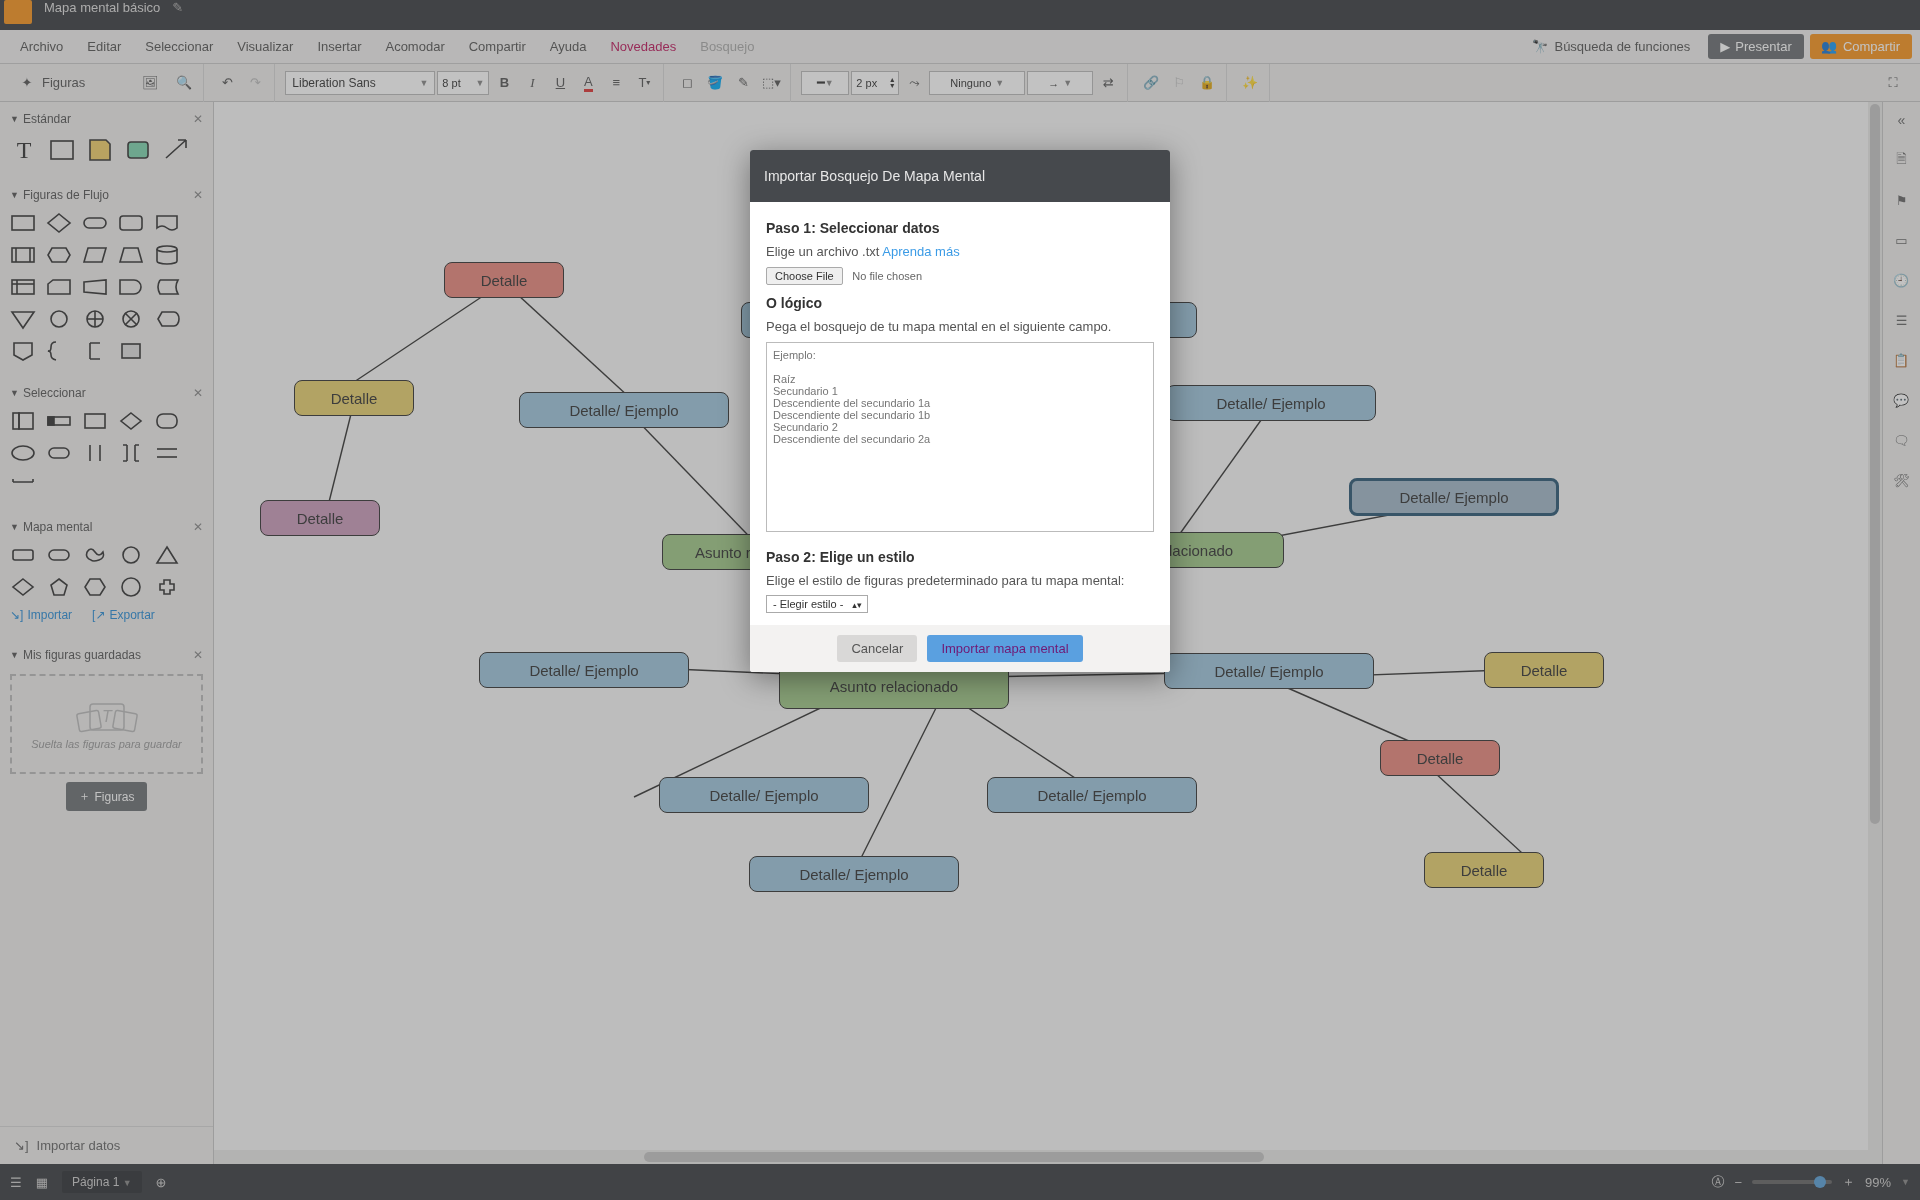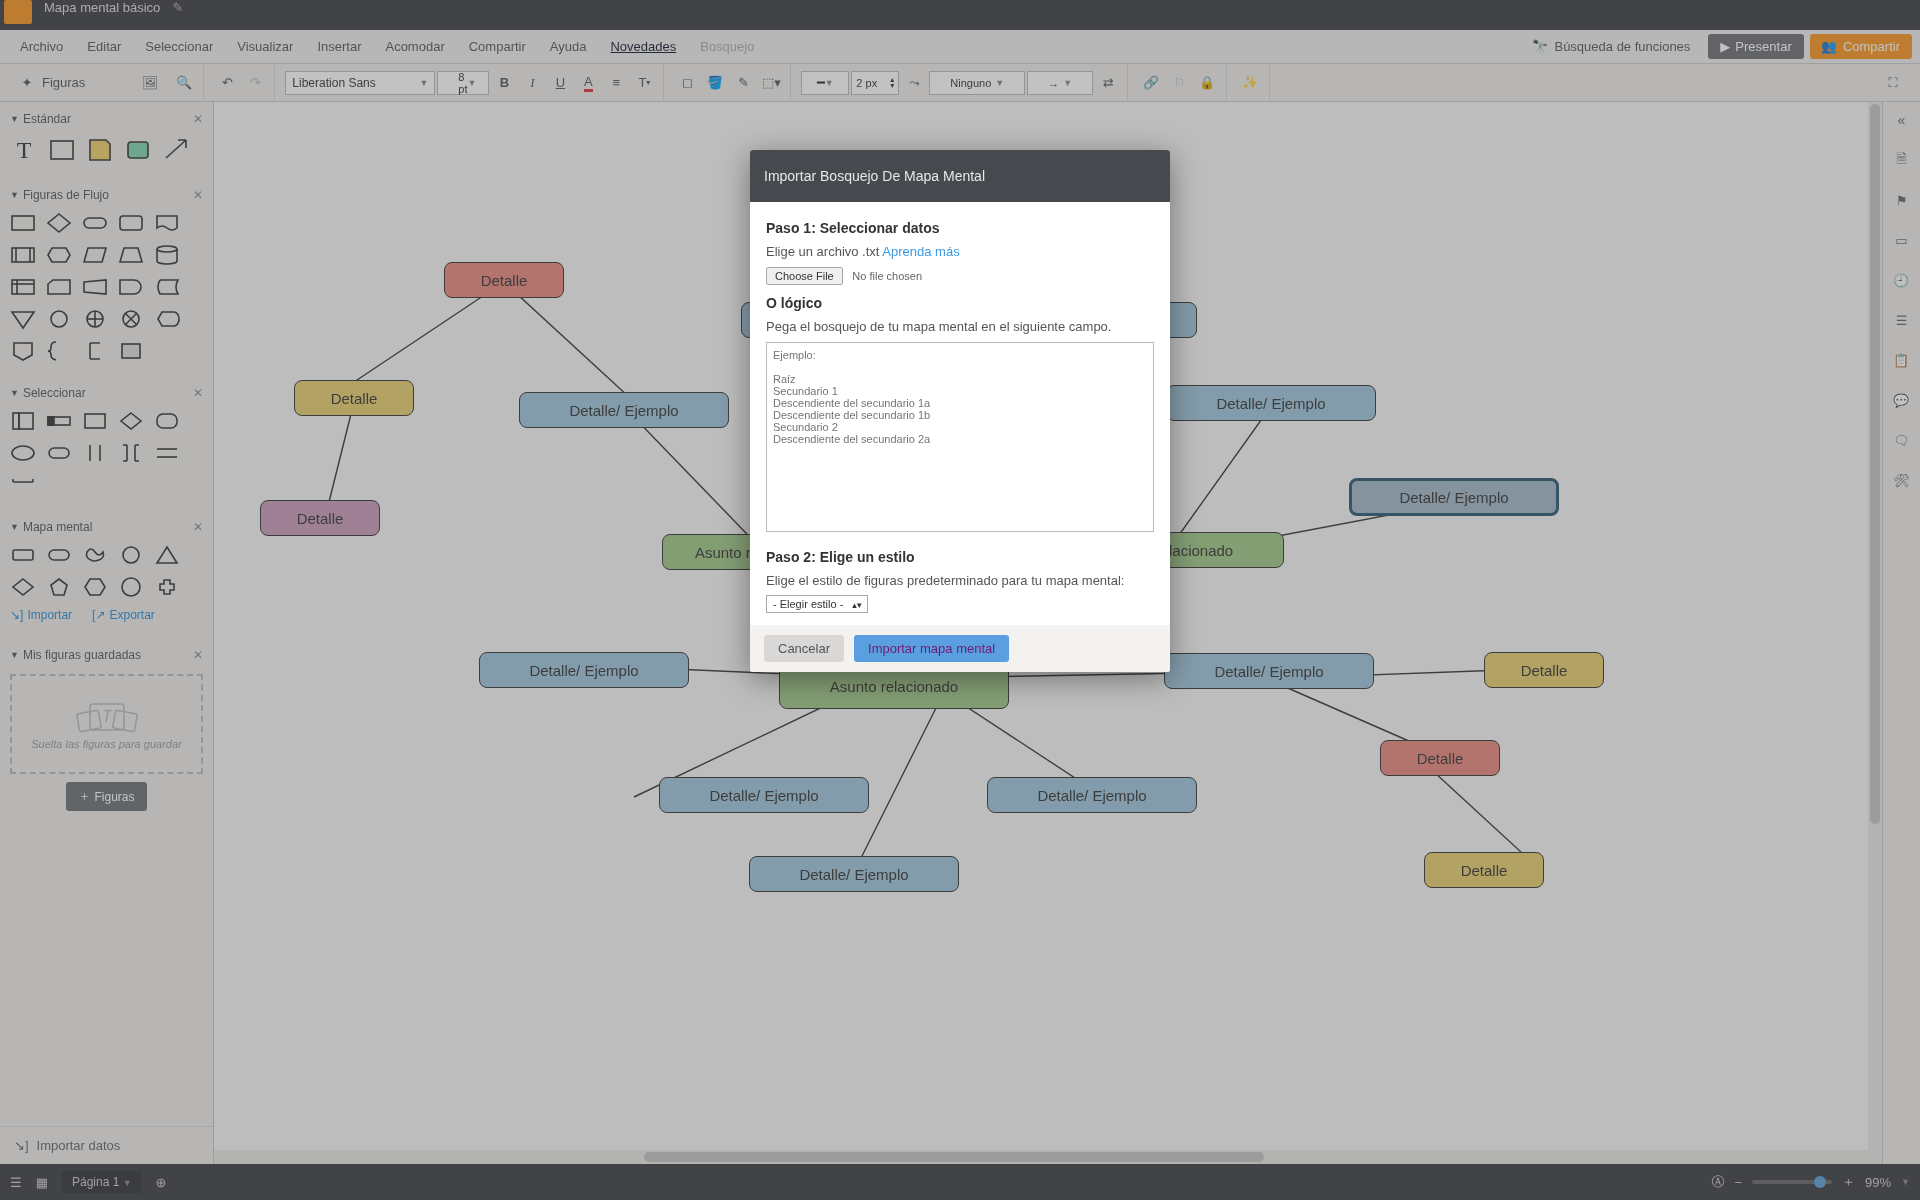--- a/index.html
+++ b/index.html
@@ -7,36 +7,36 @@
 
 
 .titlebar{height:30px;background:#3a3d41;display:flex;padding:0 4px;color:#ccc}
 .titlebar .folder{width:28px;height:24px;background:#f7941e;border-radius:2px}
 .titlebar .docname{margin-left:12px;font-size:13px;color:#ddd}
 .titlebar .pencil{margin-left:12px;color:#aaa}
 
 
 .menubar{height:34px;background:#f0efee;border-bottom:1px solid #c9c9c9;display:flex;align-items:center;padding:0 8px;font-size:13px;color:#555}
 .menubar .mi{padding:0 12px;cursor:pointer}
-.menubar .mi.link{color:#0f172a;text-decoration:underline}
+.menubar .mi.link{color:#be185d;}
 .menubar .mi.muted{color:#aaa}
 .menubar .spacer{flex:1}
 .menubar .search{display:flex;align-items:center;color:#555;margin-right:12px}
 .menubar .search .bino{margin-right:6px}
 .menubar .btn{padding:5px 12px;border-radius:3px;margin-left:6px;color:#fff;display:flex;align-items:center;gap:5px}
 .btn.present{background:#6a6e72}
 .btn.share{background:#f7941e}
 
 
 .toolbar{height:38px;background:#eeedec;border-bottom:1px solid #c6c6c6;display:flex;align-items:center;padding:0 8px;gap:4px}
 .toolbar .grp{display:flex;align-items:center;gap:2px;padding:0 6px;height:38px;border-right:1px solid #d6d6d6}
 .toolbar .grp:last-child{border-right:none}
 .tbi{width:26px;height:26px;display:flex;align-items:center;justify-content:center;color:#555;cursor:pointer;border-radius:2px}
 .fontsel{width:150px;height:24px;border:1px solid #bbb;background:#fff;padding:0 6px;display:flex;align-items:center;justify-content:space-between;font-size:12px}
-.sizesel{width:52px;height:24px;border:1px solid #bbb;background:#fff;padding:0 20px;display:flex;align-items:center;font-size:11px}
+.sizesel{width:52px;height:24px;border:1px solid #bbb;background:#fff;padding:0 4px;display:flex;align-items:center;font-size:11px}
 .linesel{width:48px;height:24px;border:1px solid #bbb;background:#fff;display:flex;align-items:center;justify-content:center}
 .pxsel{width:48px;height:24px;border:1px solid #bbb;background:#fff;padding:0 4px;display:flex;align-items:center;font-size:11px}
 .dropsel{height:24px;border:1px solid #bbb;background:#fff;padding:0 20px;display:flex;align-items:center;font-size:11px;gap:4px}
 .toolbar .right{margin-left:auto}
 .caret{font-size:9px;color:#888}
 
 
 .leftpanel{position:absolute;top:102px;left:0;bottom:36px;width:214px;background:#eeedec;border-right:1px solid #c6c6c6;overflow-y:auto}
 .lp-sec{padding:4px 10px 10px}
 .lp-sec-h{display:flex;align-items:center;font-size:12px;color:#555;padding:6px 0}
@@ -85,21 +85,21 @@
 .dialog{position:absolute;left:750px;top:150px;width:420px;background:#fff;border-radius:3px;box-shadow:0 6px 30px rgba(0,0,0,.4);z-index:60;overflow:hidden}
 .dialog .dh{background:#46494d;color:#e7e7e7;padding:18px 14px;font-size:14px}
 .dialog .db{padding:14px 16px;font-size:13px;color:#333}
 .dialog .db h4{font-size:14px;font-weight:bold;margin:4px 0 8px}
 .dialog .db p{margin:4px 0 8px;color:#555}
 .dialog .db a{color:#3b9be6}
 .filebtn{display:inline-block;border:1px solid #aaa;background:#efefef;padding:2px 8px;font-size:11px;border-radius:2px}
 .filestat{font-size:11px;color:#666;margin-left:6px}
 .outline-ta{width:100%;height:190px;border:1px solid #bbb;padding:6px;font-size:11px;color:#999;font-family:inherit;resize:none}
 .stylesel{border:1px solid #aaa;padding:2px 6px;font-size:11px;background:#fff}
-.dialog .df{background:#f3f2f1;padding:10px 14px;display:flex;justify-content:flex-start;gap:10px}
+.dialog .df{background:#f3f2f1;padding:10px 26px;display:flex;justify-content:center;gap:10px}
 .dbtn{padding:6px 14px;border-radius:3px;border:none;font-size:13px;cursor:pointer}
 .dbtn.cancel{background:#d9d8d7;color:#555}
 .dbtn.primary{background:#5aa0e0;color:#701a75}
 
 
 .shp{stroke:#333;stroke-width:1.6;fill:none}
 .shpf{stroke:#333;stroke-width:1.6}
 </style>
 </head>
 <body>

